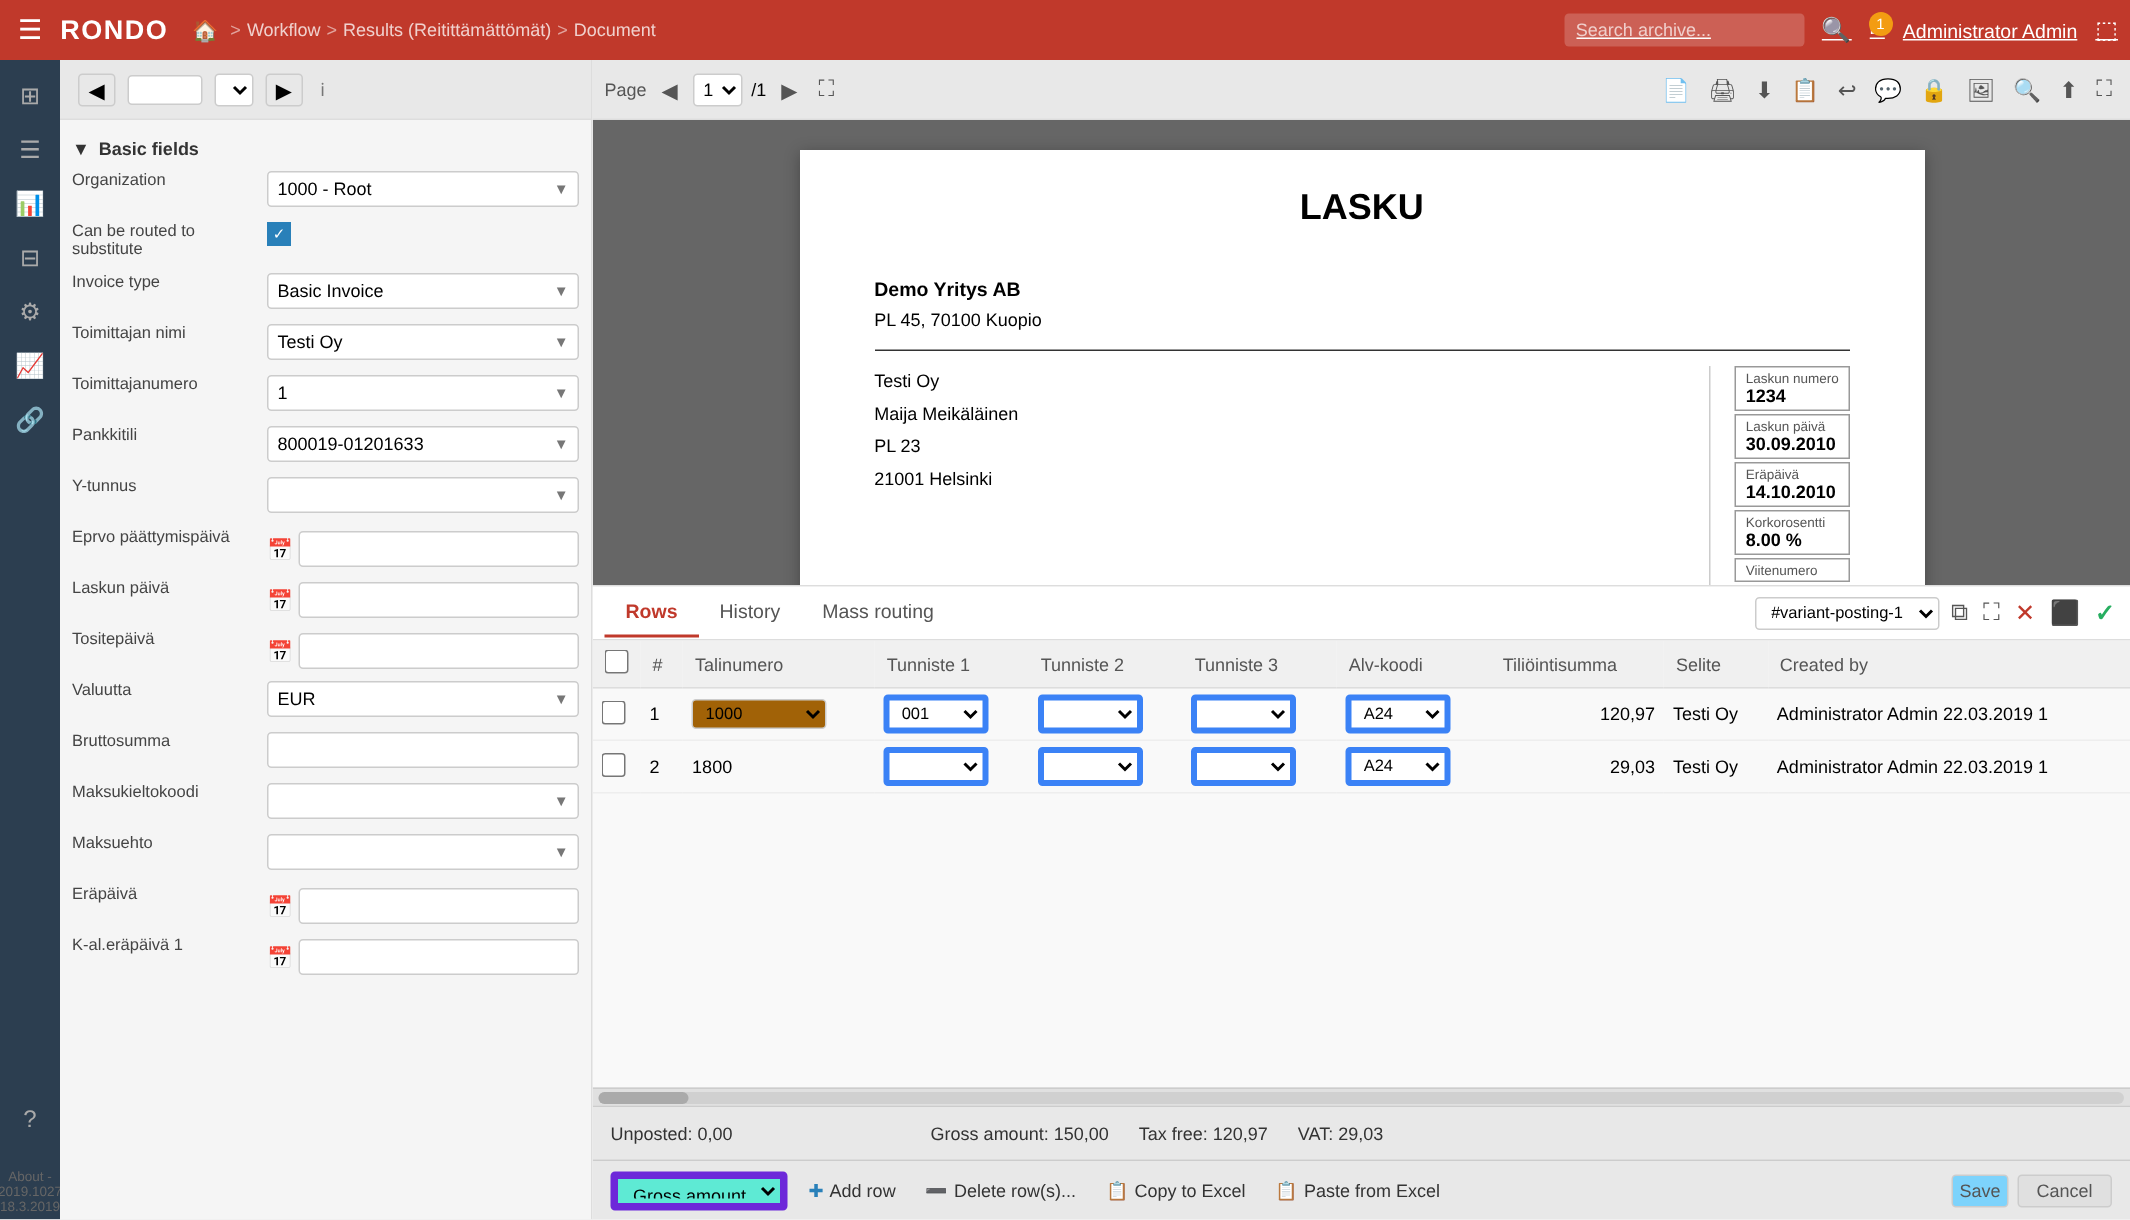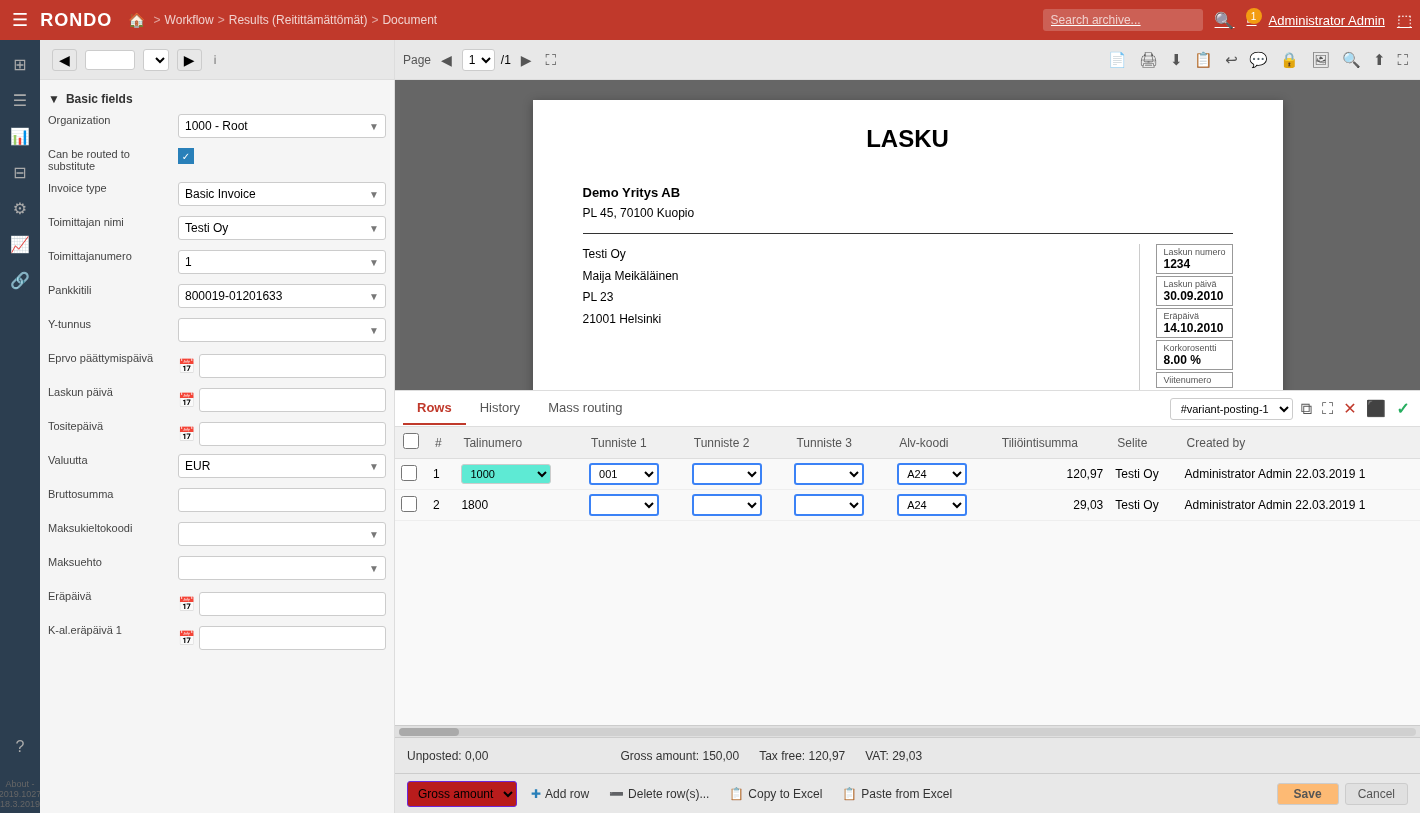--- a/index.html
+++ b/index.html
@@ -82,35 +82,35 @@
     .rows-action-btn.red { color: #c0392b; }
     .rows-action-btn.blue { color: #2980b9; }
     .rows-action-btn.green { color: #27ae60; font-weight: bold; }
 
     
     .rows-table-container { overflow-x: auto; }
     .rows-table { width: 100%; border-collapse: collapse; font-size: 11px; }
     .rows-table th { background: #f0f0f0; border-bottom: 1px solid #ddd; padding: 6px 8px; text-align: left; font-weight: normal; color: #555; }
     .rows-table td { padding: 4px 6px; border-bottom: 1px solid #eee; }
     .rows-checkbox { width: 16px; height: 16px; }
-    .rows-select { border: 1px solid #ccc; border-radius: 3px; padding: 2px 4px; background: #5eead4; font-size: 11px; width: 90px; }
-    .rows-select-sm { border: 2px solid #3b82f6; border-radius: 3px; padding: 2px 4px; background: white; font-size: 11px; width: 70px; }
+    .rows-select { border: 1px solid #ccc; border-radius: 3px; padding: 2px 4px; background: #a16207; font-size: 11px; width: 90px; }
+    .rows-select-sm { border: 4px solid #3b82f6; border-radius: 3px; padding: 2px 4px; background: white; font-size: 11px; width: 70px; }
     .amount-cell { text-align: right; }
 
     
     .footer-bar { background: #e8e8e8; border-top: 1px solid #ccc; display: flex; align-items: center; padding: 6px 12px; gap: 20px; flex-shrink: 0; height: 36px; font-size: 12px; }
     .footer-amount-item { color: #333; }
 
     
     .action-bar { background: #e8e8e8; border-top: 1px solid #ccc; display: flex; align-items: center; padding: 6px 12px; gap: 8px; flex-shrink: 0; height: 40px; }
-    .action-select { border: 1px solid #6d28d9; border-radius: 3px; padding: 3px 6px; background: #b91c1c; font-size: 12px; height: 26px; }
+    .action-select { border: 5px solid #6d28d9; border-radius: 3px; padding: 3px 6px; background: #5eead4; font-size: 12px; height: 26px; }
     .action-btn { display: flex; align-items: center; gap: 4px; background: none; border: none; cursor: pointer; color: #333; font-size: 12px; padding: 2px 6px; }
     .action-btn .icon { color: #2980b9; }
     .action-btn .icon-red { color: #c0392b; }
-    .action-btn-save { background: #fdba74; border: 1px solid #ccc; border-radius: 3px; padding: 3px 16px; cursor: pointer; font-size: 12px; color: #555; font-weight: bold; }
+    .action-btn-save { background: #7dd3fc; border: 1px solid #ccc; border-radius: 3px; padding: 3px 4px; cursor: pointer; font-size: 12px; color: #555; }
     .action-btn-cancel { background: #e0e0e0; border: 1px solid #ccc; border-radius: 3px; padding: 3px 12px; cursor: pointer; font-size: 12px; color: #555; }
     .action-btn-right { margin-left: auto; display: flex; gap: 6px; }
 
     
     .scroll-indicator { height: 12px; background: #e0e0e0; border-top: 1px solid #ccc; display: flex; align-items: center; }
     .scroll-track { flex: 1; height: 8px; background: #d0d0d0; margin: 0 4px; border-radius: 4px; position: relative; }
     .scroll-thumb { position: absolute; left: 0; width: 60px; height: 8px; background: #aaa; border-radius: 4px; }
 
     
     .meta-block { border: 1px solid #999; padding: 2px 6px; margin-bottom: 2px; }

